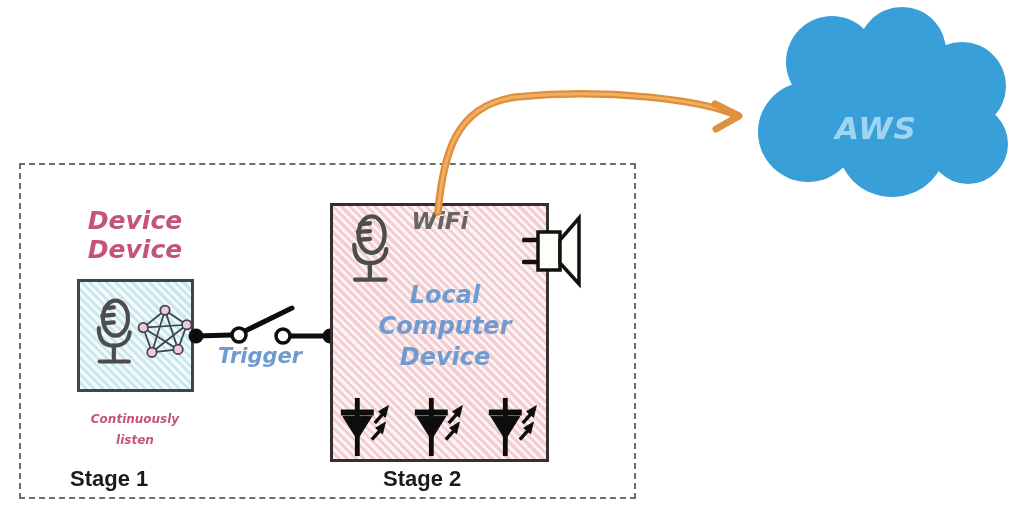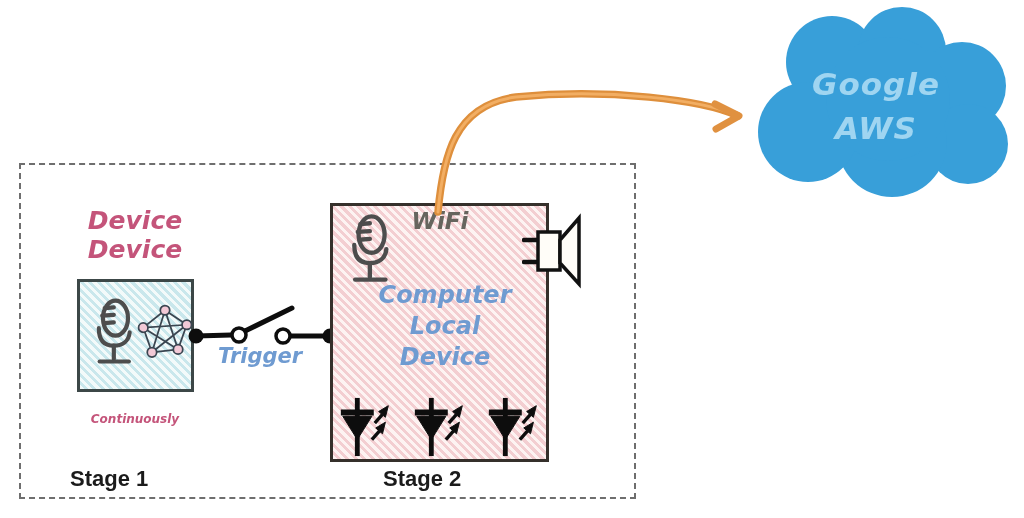--- a/index.html
+++ b/index.html
@@ -82,20 +82,21 @@
       <circle cx="40" cy="10" r="6.5"></circle>
         <circle cx="10" cy="34" r="6.5"></circle>
       <circle cx="70" cy="30" r="6.5"></circle>
         <circle cx="22" cy="68" r="6.5"></circle>
       <circle cx="58" cy="64" r="6.5"></circle>
     </g>
   </svg>
 
   <div class="abs caption hand rose">
     <div>Continuously</div>
+    <div>listen</div>
   </div>
 
   <div class="abs stage-label stage1-label">Stage 1</div>
 
   <svg class="abs" style="left:188px; top:298px;" width="150" height="60" viewBox="0 0 150 60">
     <g stroke="#0d0d0d" stroke-width="5" stroke-linecap="round">
       <line x1="8" y1="38" x2="43" y2="37"></line>
       <line x1="57" y1="33" x2="104" y2="10"></line>
       <line x1="103" y1="38" x2="142" y2="38"></line>
     </g>
@@ -116,22 +117,22 @@
       <path d="M19 32 L31 31"></path>
       <path d="M13 38 C13 53 20 59 31 59 C42 59 49 53 50 43"></path>
       <path d="M31 59 L31 75"></path>
       <path d="M14 78 L49 78"></path>
     </g>
   </svg>
 
   <div class="abs wifi-label hand grayh">WiFi</div>
 
   <div class="abs lcd-title hand blue">
+    <div>Local</div>
     <div>Computer</div>
-    <div>Local</div>
     <div>Device</div>
   </div>
 
   <svg class="abs" style="left:336px; top:396px;" width="62" height="62" viewBox="0 0 64 64">
     <g stroke="#0d0d0d" fill="#0d0d0d">
       <line x1="22" y1="2" x2="22" y2="62" stroke-width="5"></line>
       <line x1="5" y1="17" x2="39" y2="17" stroke-width="6"></line>
       <polygon points="7,21 37,21 22,45"></polygon>
       <line x1="40" y1="28" x2="48" y2="19" stroke-width="3.5"></line>
       <polygon points="54,10 44,16 51,22"></polygon>
@@ -183,16 +184,15 @@
     <g fill="#389FD9">
       <circle cx="92" cy="58" r="46"></circle>
       <circle cx="162" cy="47" r="44"></circle>
       <circle cx="222" cy="82" r="44"></circle>
       <circle cx="228" cy="140" r="40"></circle>
       <circle cx="152" cy="138" r="55"></circle>
       <circle cx="68" cy="128" r="50"></circle>
       <circle cx="148" cy="95" r="62"></circle>
     </g>
   </svg>
-  <div class="abs cloud-text cloud-line1">Google</div>
   <div class="abs cloud-text cloud-line2">AWS</div>
 
 </div>
 
 </body></html>

